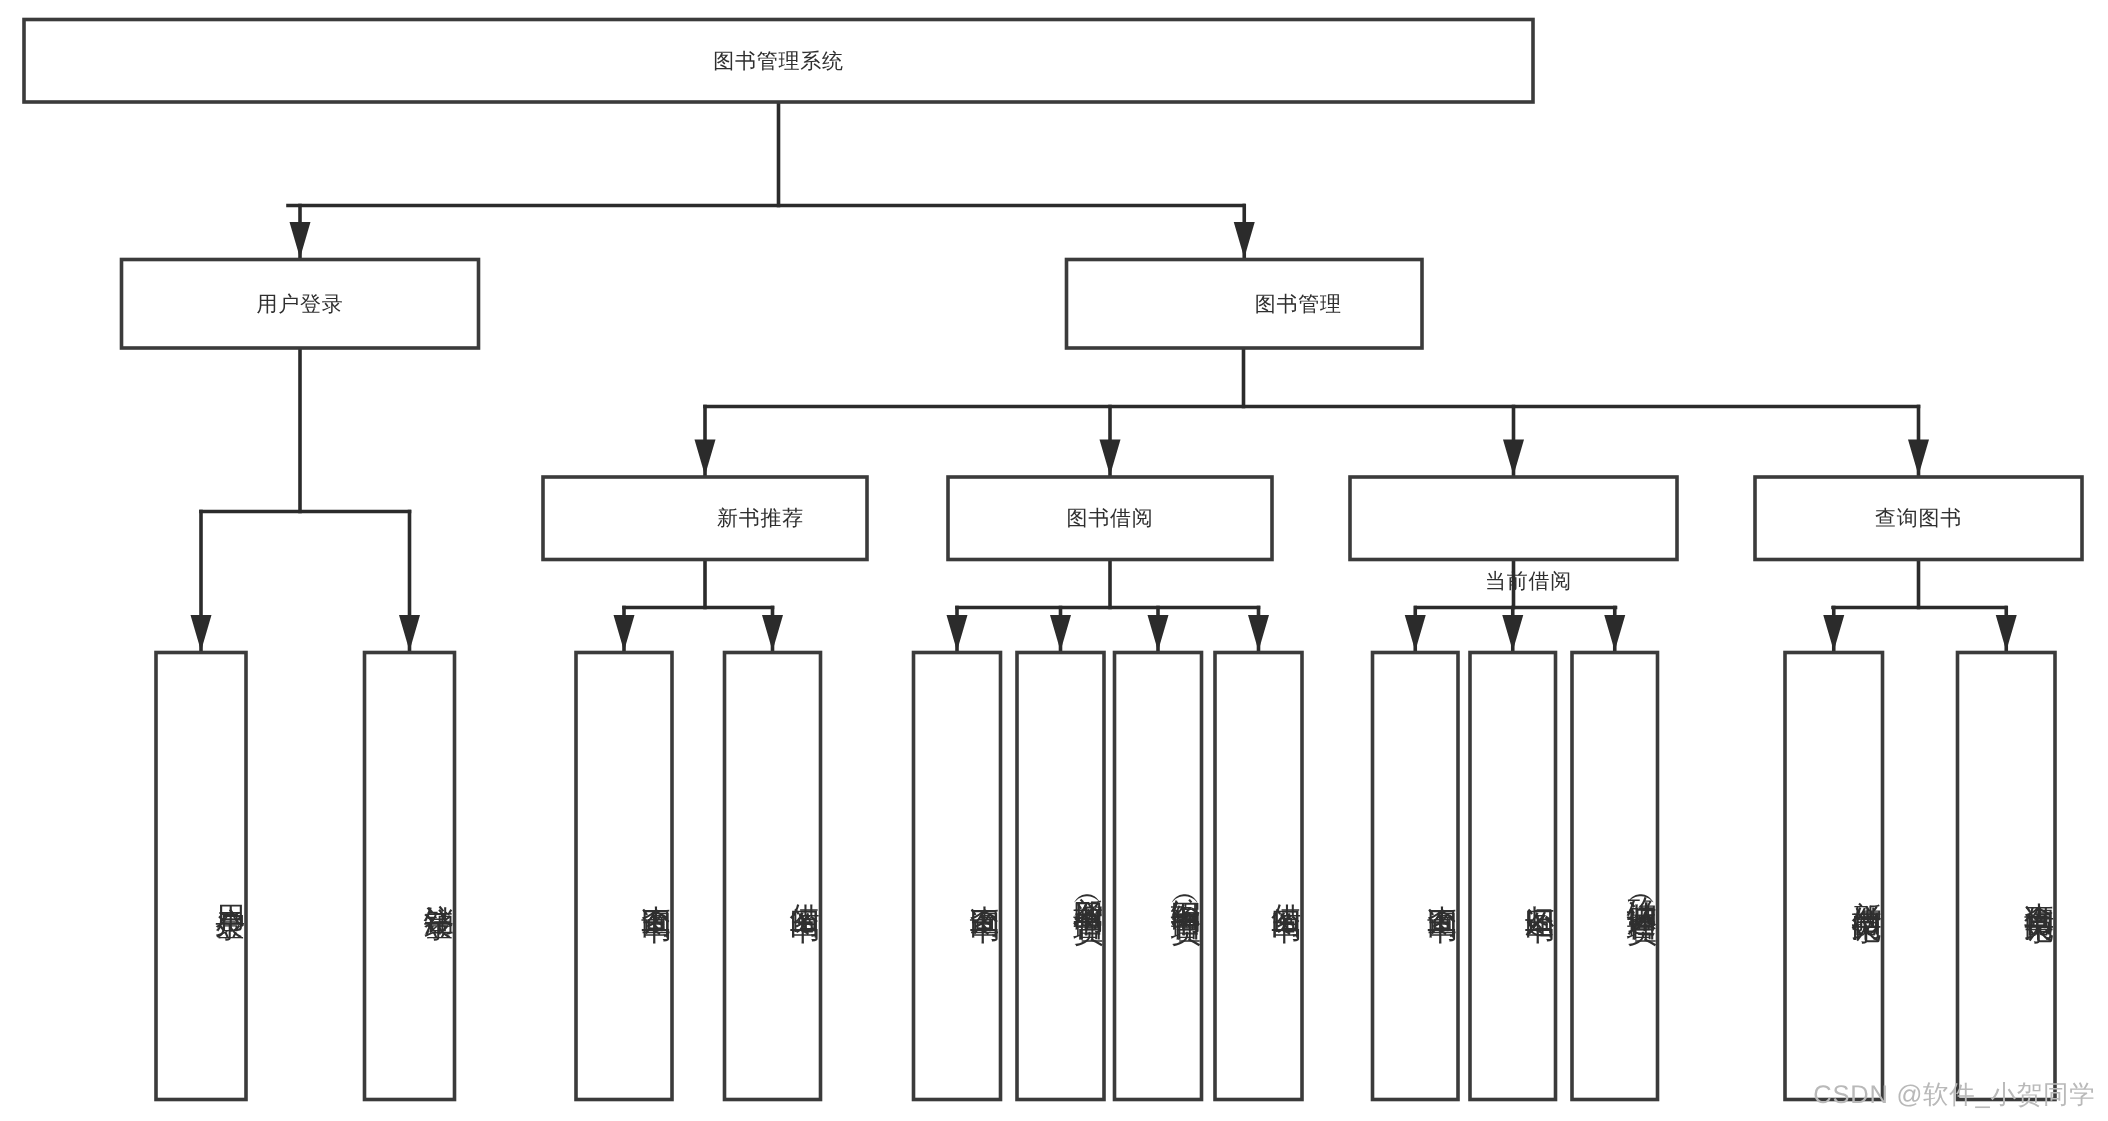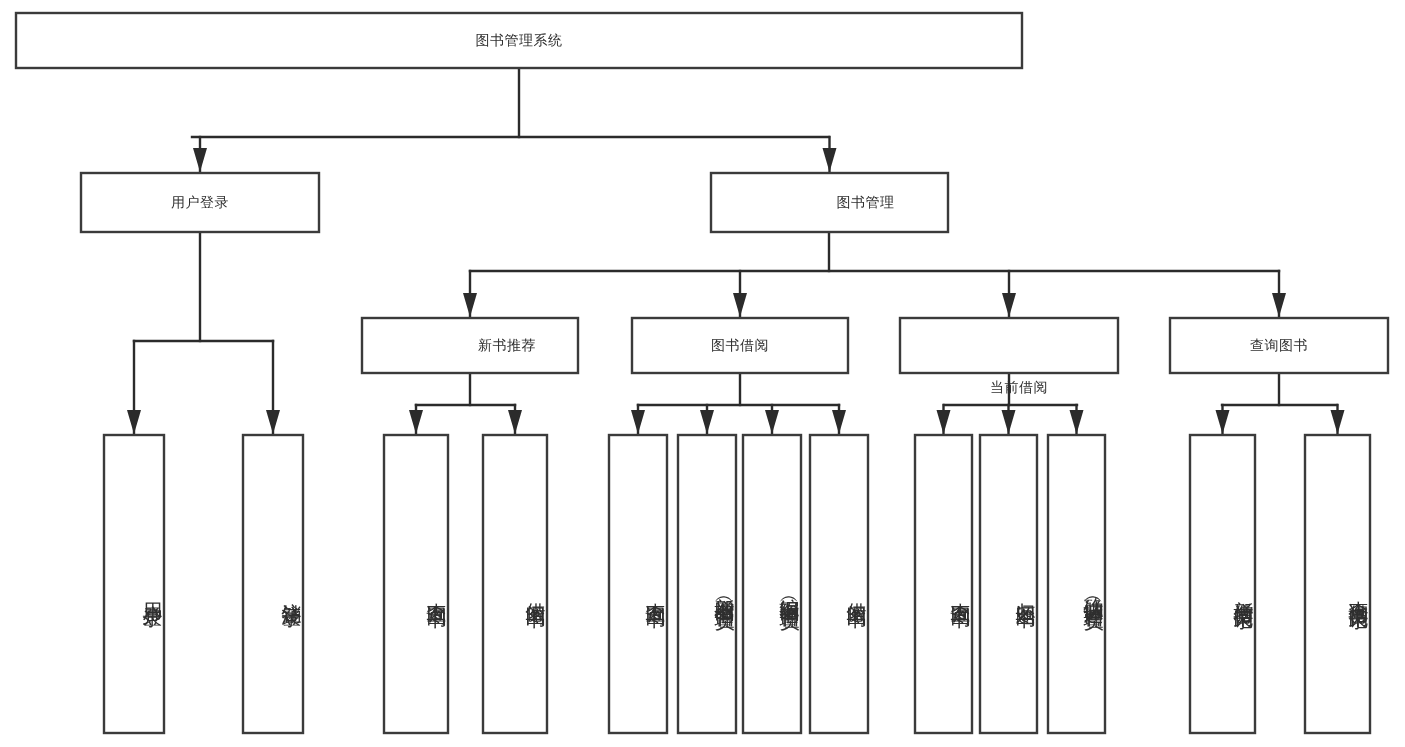--- a/index.html
+++ b/index.html
@@ -172,14 +172,15 @@
       <div class="node-label vertical" style="left: 678px; top: 435px; width: 58px; height: 298px; padding-top: 14px; box-sizing: border-box;">新增图书（管理员）</div>
       <div class="node-label vertical" style="left: 743px; top: 435px; width: 58px; height: 298px; padding-top: 14px; box-sizing: border-box;">编辑图书（管理员）</div>
       <div class="node-label vertical" style="left: 810px; top: 435px; width: 58px; height: 298px; padding-top: 14px; box-sizing: border-box;">借阅图书</div>
       <div class="node-label vertical" style="left: 915px; top: 435px; width: 57px; height: 298px; padding-top: 14px; box-sizing: border-box;">查询图书</div>
       <div class="node-label vertical" style="left: 980px; top: 435px; width: 57px; height: 298px; padding-top: 14px; box-sizing: border-box;">归还图书</div>
       <div class="node-label vertical" style="left: 1048px; top: 435px; width: 57px; height: 298px; padding-top: 14px; box-sizing: border-box;">确认归还（管理员）</div>
       <div class="node-label vertical" style="left: 1190px; top: 435px; width: 65px; height: 298px; padding-top: 14px; box-sizing: border-box;">新增借阅记录</div>
       <div class="node-label vertical" style="left: 1305px; top: 435px; width: 65px; height: 298px; padding-top: 14px; box-sizing: border-box;">查询借阅记录</div>
     </div>
 
+  <div id="watermark">CSDN @软件_小贺同学</div>
 
 </div>
 
 </body></html>

